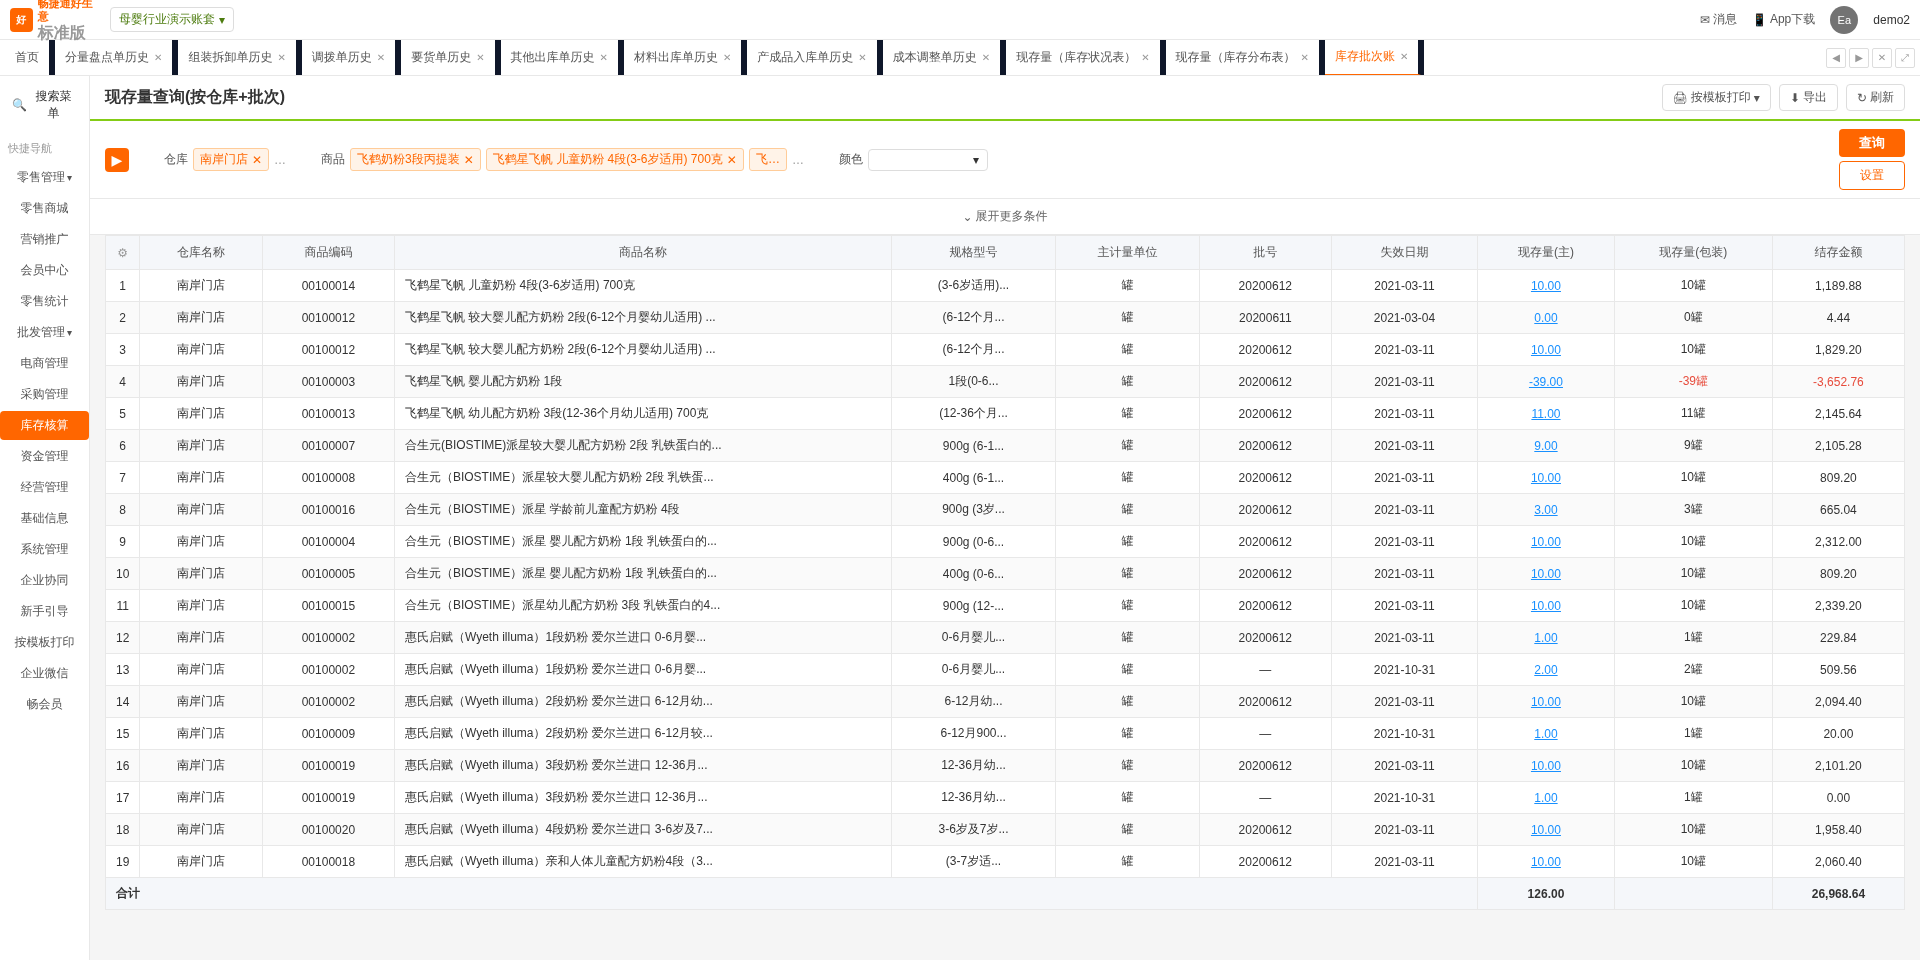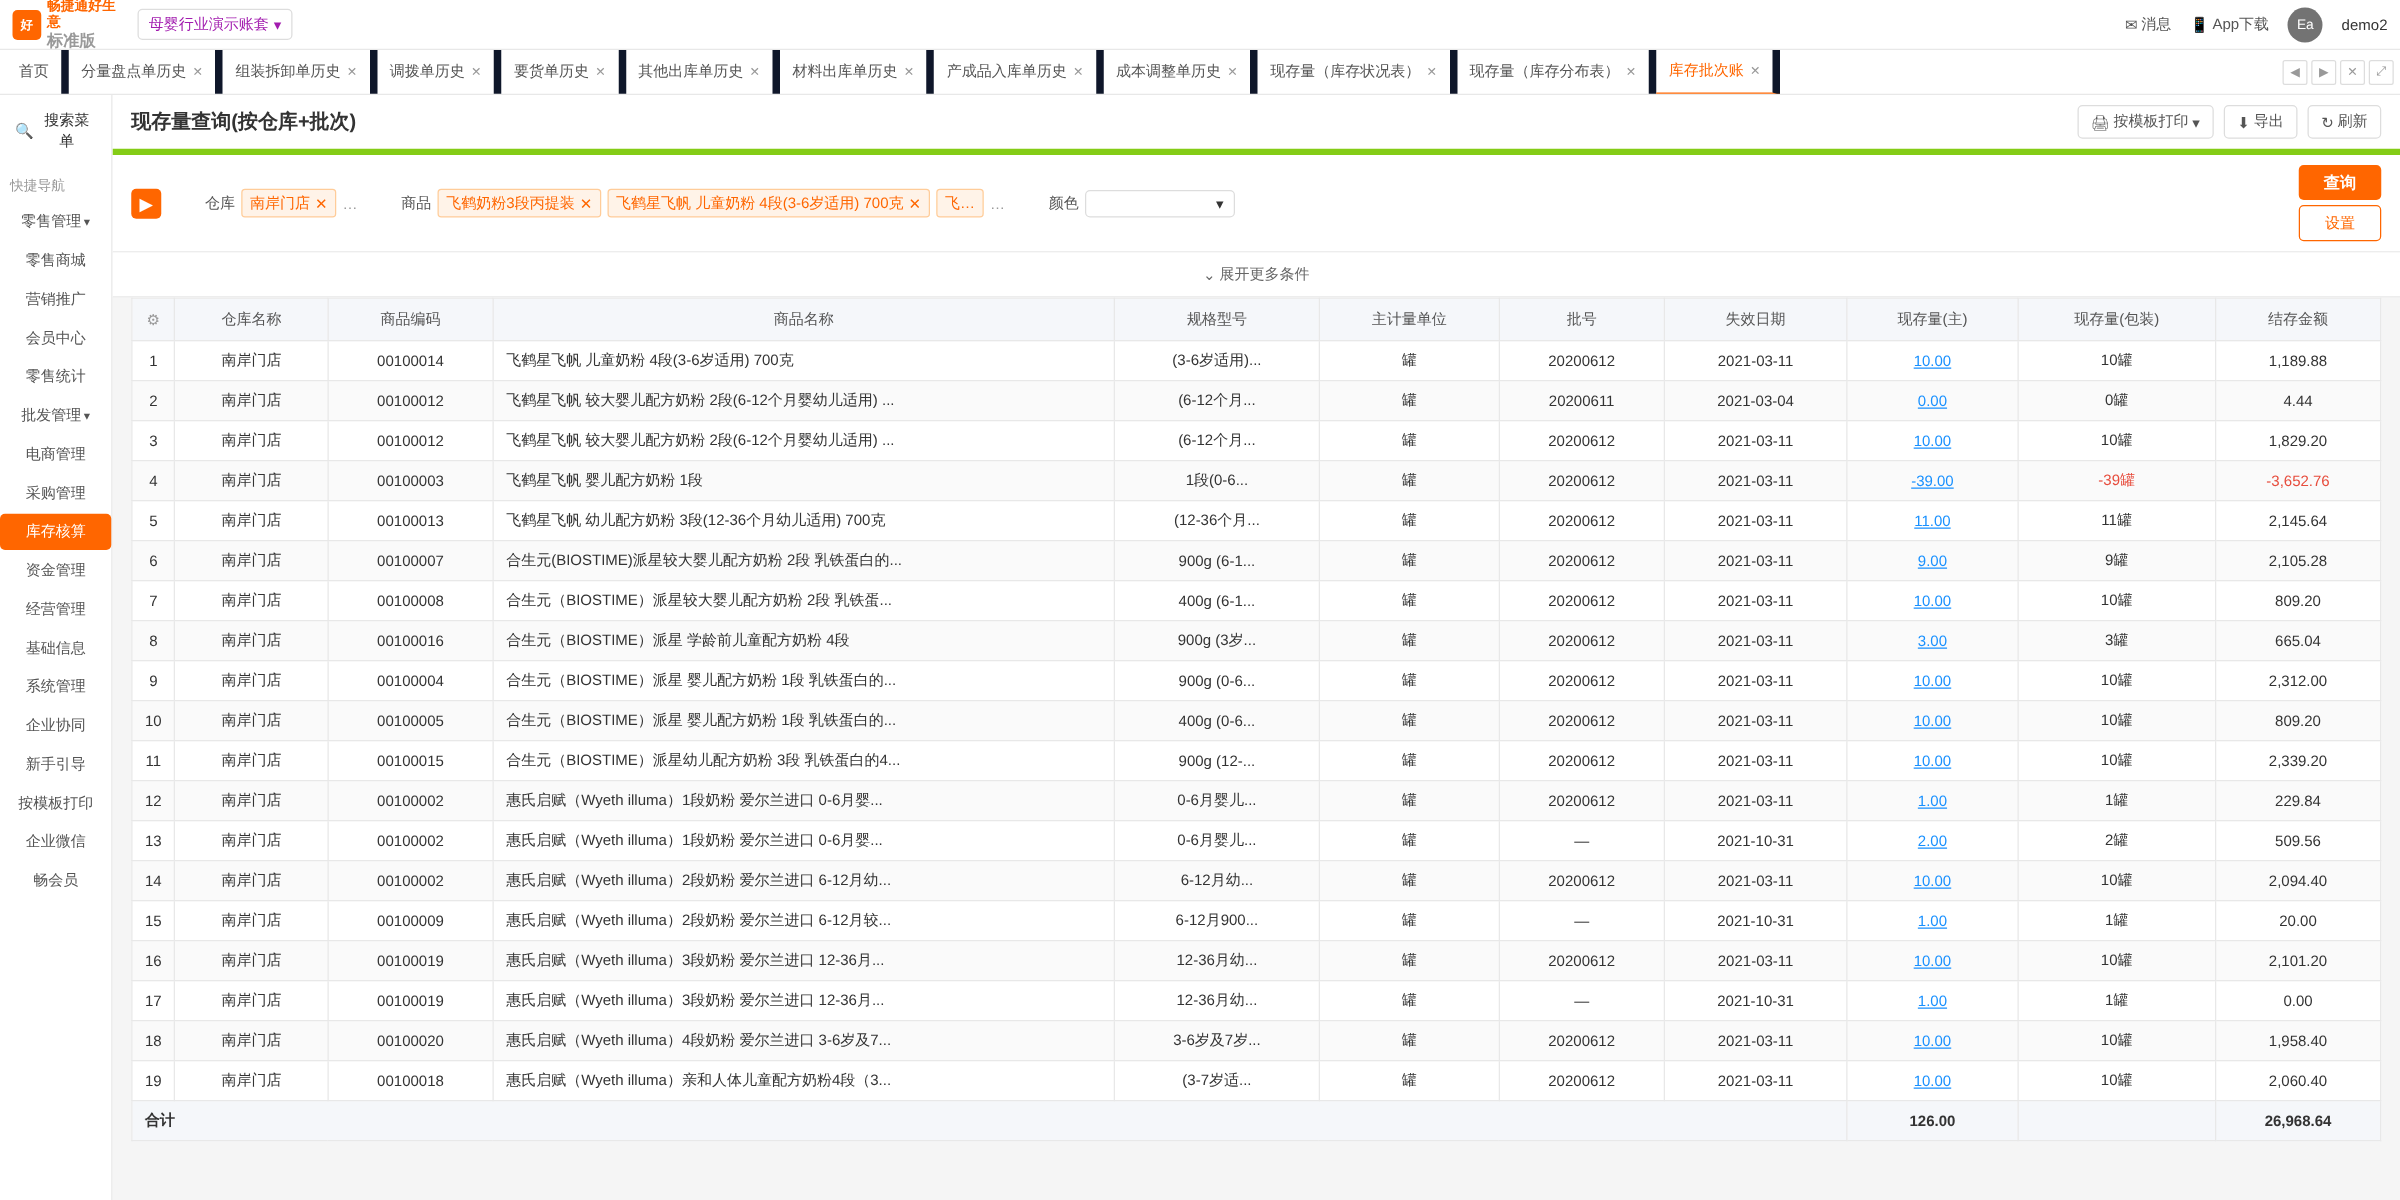--- a/index.html
+++ b/index.html
@@ -2,21 +2,21 @@
 <html><head>
   <meta charset="utf-8">
   <style>
     * { box-sizing: border-box; margin: 0; padding: 0; }
     body { font-family: 'Microsoft YaHei', Arial, sans-serif; font-size: 12px; background: #f5f5f5; color: #333; overflow: hidden; height: 960px; }
     
     
     .top-bar { height: 40px; background: #fff; display: flex; align-items: center; border-bottom: 1px solid #e8e8e8; padding: 0 10px; gap: 10px; }
     .logo-area { display: flex; align-items: center; gap: 5px; color: #ff6600; font-weight: bold; font-size: 13px; width: 90px; }
     .logo-icon { width: 24px; height: 24px; background: #ff6600; border-radius: 4px; display: flex; align-items: center; justify-content: center; color: white; font-size: 10px; }
-    .workspace-selector { display: flex; align-items: center; gap: 4px; border: 1px solid #ddd; border-radius: 4px; padding: 3px 8px; cursor: pointer; font-size: 12px; color: #a21caf; }
+    .workspace-selector { display: flex; align-items: center; gap: 4px; border: 1px solid #ddd; border-radius: 4px; padding: 3px 8px; cursor: pointer; font-size: 12px; color: #4d7c0f; }
     .top-bar-right { margin-left: auto; display: flex; align-items: center; gap: 15px; }
     .top-btn { display: flex; align-items: center; gap: 3px; cursor: pointer; color: #555; font-size: 12px; }
     .avatar { width: 28px; height: 28px; background: #737373; border-radius: 50%; display: flex; align-items: center; justify-content: center; color: white; font-size: 11px; }
     
     
     .nav-tabs { height: 36px; background: #fff; display: flex; align-items: center; border-bottom: 1px solid #e8e8e8; overflow: hidden; padding-left: 5px; }
     .nav-tab { display: flex; align-items: center; padding: 0 10px; height: 36px; font-size: 12px; color: #555; cursor: pointer; white-space: nowrap; border-right: 6px solid #0f172a; flex-shrink: 0; }
     .nav-tab.active { color: #ff6600; border-bottom: 2px solid #ff6600; }
     .nav-tab .close-icon { margin-left: 5px; color: #999; font-size: 10px; }
     .nav-tab-arrows { display: flex; align-items: center; margin-left: auto; padding: 0 5px; gap: 3px; }
@@ -31,21 +31,21 @@
     .sidebar-search-btn { width: 100%; background: none; border: none; color: #333; font-size: 12px; cursor: pointer; padding: 4px; display: flex; align-items: center; gap: 3px; }
     .sidebar-nav { padding: 4px; }
     .sidebar-item { padding: 6px 4px; text-align: center; font-size: 12px; color: #555; cursor: pointer; border-radius: 4px; margin-bottom: 2px; }
     .sidebar-item.active { background: #ff6600; color: white; }
     .sidebar-item.has-arrow { display: flex; align-items: center; justify-content: center; gap: 2px; }
     
     
     .content { flex: 1; display: flex; flex-direction: column; overflow: hidden; }
     
     
-    .page-header { background: #fff; padding: 8px 15px; border-bottom: 5px solid #84cc16; display: flex; align-items: center; justify-content: space-between; }
+    .page-header { background: #fff; padding: 8px 15px; border-bottom: 2px solid #84cc16; display: flex; align-items: center; justify-content: space-between; }
     .page-title { font-size: 16px; font-weight: bold; color: #333; }
     .header-actions { display: flex; align-items: center; gap: 8px; }
     .btn-print { display: flex; align-items: center; gap: 3px; padding: 4px 10px; border: 1px solid #ddd; border-radius: 4px; cursor: pointer; font-size: 12px; color: #555; background: white; }
     .btn-export { display: flex; align-items: center; gap: 3px; padding: 4px 10px; border: 1px solid #ddd; border-radius: 4px; cursor: pointer; font-size: 12px; color: #555; background: white; }
     .btn-refresh { display: flex; align-items: center; gap: 3px; padding: 4px 10px; border: 1px solid #ddd; border-radius: 4px; cursor: pointer; font-size: 12px; color: #555; background: white; }
     
     
     .filter-bar { background: #fff; padding: 8px 15px; border-bottom: 1px solid #e8e8e8; display: flex; align-items: center; gap: 10px; flex-wrap: wrap; }
     .filter-expand-btn { width: 24px; height: 24px; background: #ff6600; color: white; border: none; border-radius: 4px; cursor: pointer; display: flex; align-items: center; justify-content: center; font-size: 14px; }
     .filter-group { display: flex; align-items: center; gap: 5px; margin-left: 25px; }
@@ -74,21 +74,21 @@
     .gear-icon { color: #999; cursor: pointer; }
   </style>
 </head>
 <body>
 
 <div class="top-bar">
   <div class="logo-area">
     <div class="logo-icon">好</div>
     <div>
       <div style="font-size:11px; line-height:1.2;">畅捷通好生意</div>
-      <div style="font-size:13px; color:#999; line-height:1.2;">标准版</div>
+      <div style="font-size:16px; color:#999; line-height:1.2;">标准版</div>
     </div>
   </div>
   <div class="workspace-selector">
     <span>母婴行业演示账套</span>
     <span>▾</span>
   </div>
   <div class="top-bar-right">
     <div class="top-btn">
       <span>✉</span>
       <span>消息</span>

